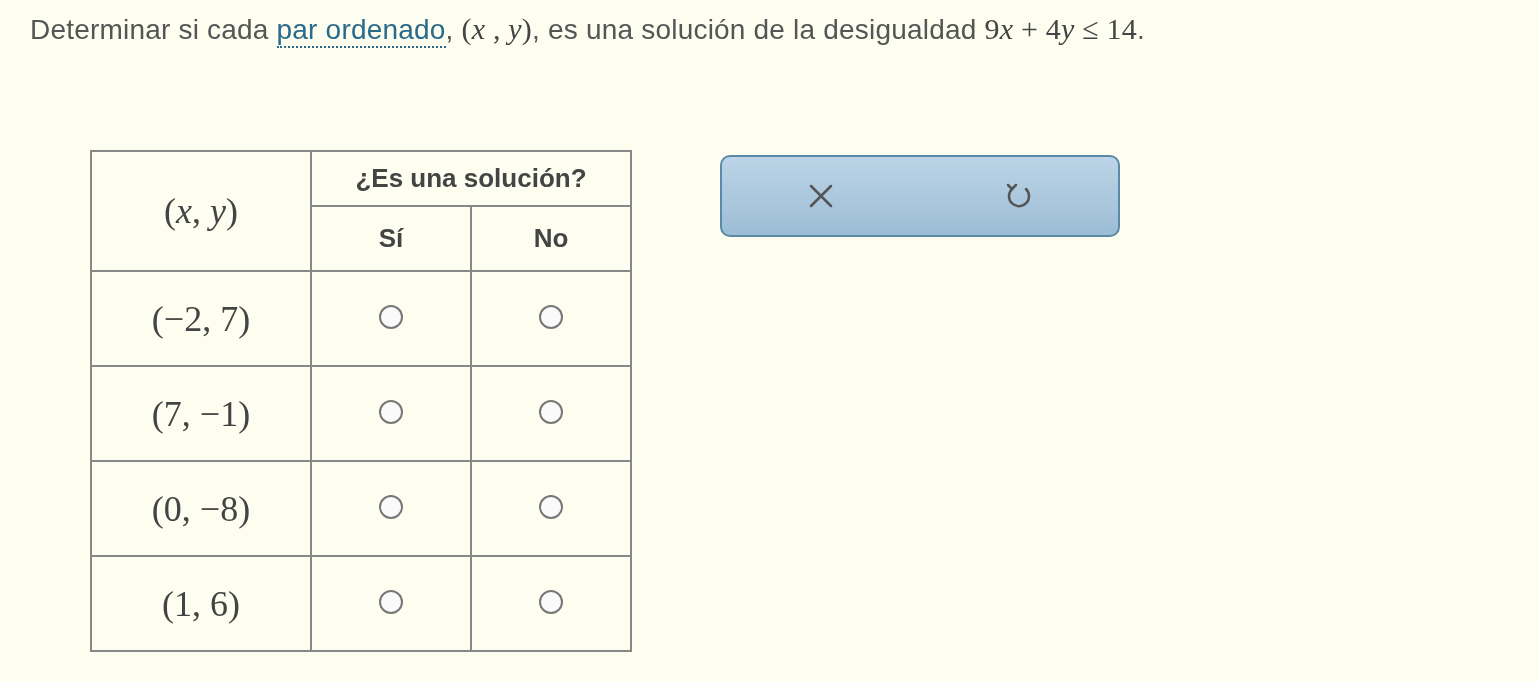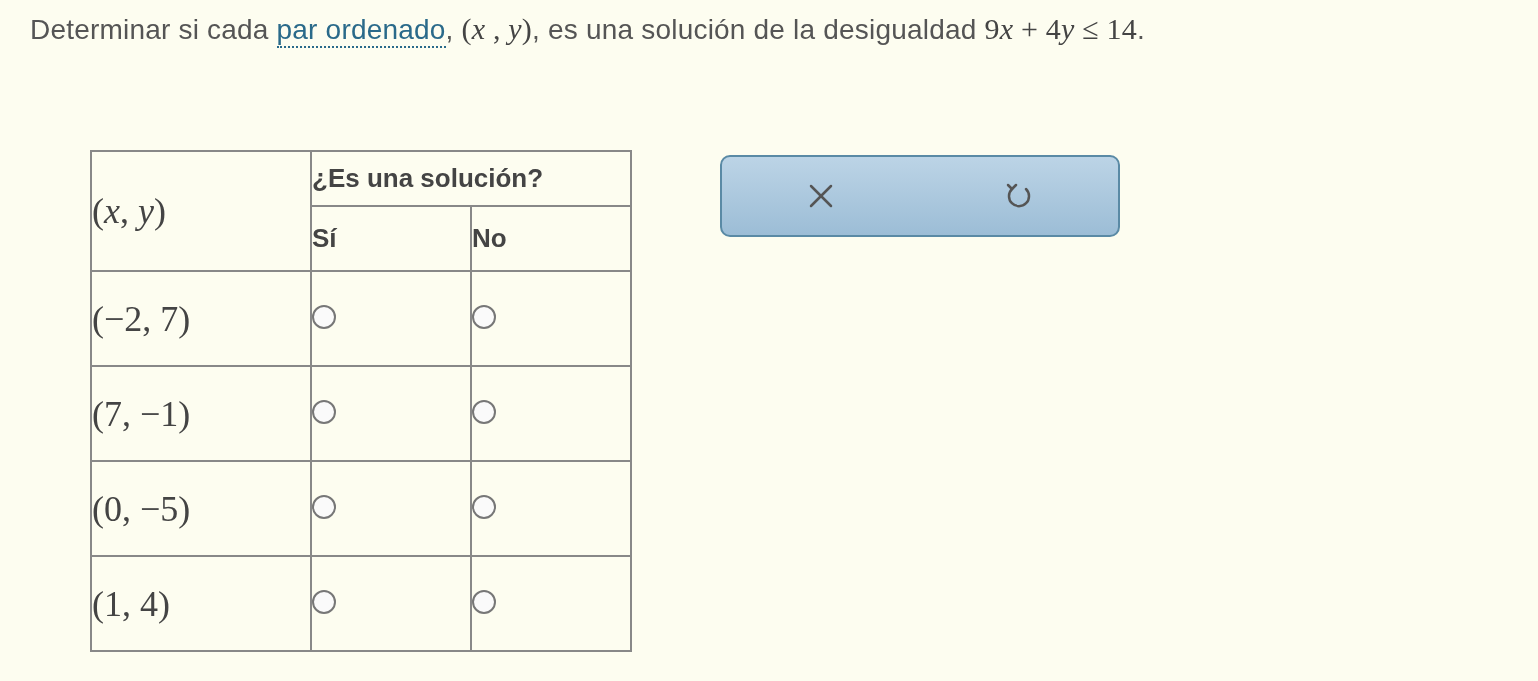--- a/index.html
+++ b/index.html
@@ -37,20 +37,21 @@
     position: absolute;
     left: 90px;
     top: 150px;
   }
   table {
     border-collapse: collapse;
     background: transparent;
   }
   td, th {
     border: 2px solid #888;
+    text-align: center;
     vertical-align: middle;
     margin-left: 28px;
   }
   .hdr-xy {
     width: 220px;
     height: 120px;
     font-family: "Times New Roman", serif;
     font-style: italic;
     font-size: 36px;
     color: #444;
@@ -140,26 +141,26 @@
       <td class="row-label">(−2, 7)</td>
       <td class="radio-cell"><span class="radio"></span></td>
       <td class="radio-cell"><span class="radio"></span></td>
     </tr>
     <tr>
       <td class="row-label">(7, −1)</td>
       <td class="radio-cell"><span class="radio"></span></td>
       <td class="radio-cell"><span class="radio"></span></td>
     </tr>
     <tr>
-      <td class="row-label">(0, −5)</td>
+      <td class="row-label">(0, −8)</td>
       <td class="radio-cell"><span class="radio"></span></td>
       <td class="radio-cell"><span class="radio"></span></td>
     </tr>
     <tr>
-      <td class="row-label">(1, 4)</td>
+      <td class="row-label">(1, 6)</td>
       <td class="radio-cell"><span class="radio"></span></td>
       <td class="radio-cell"><span class="radio"></span></td>
     </tr>
   </tbody>
     </table>
 </div>
 
 <div class="toolbar">
   <div class="tool-btn">
     <svg width="28" height="28" viewBox="0 0 28 28">

